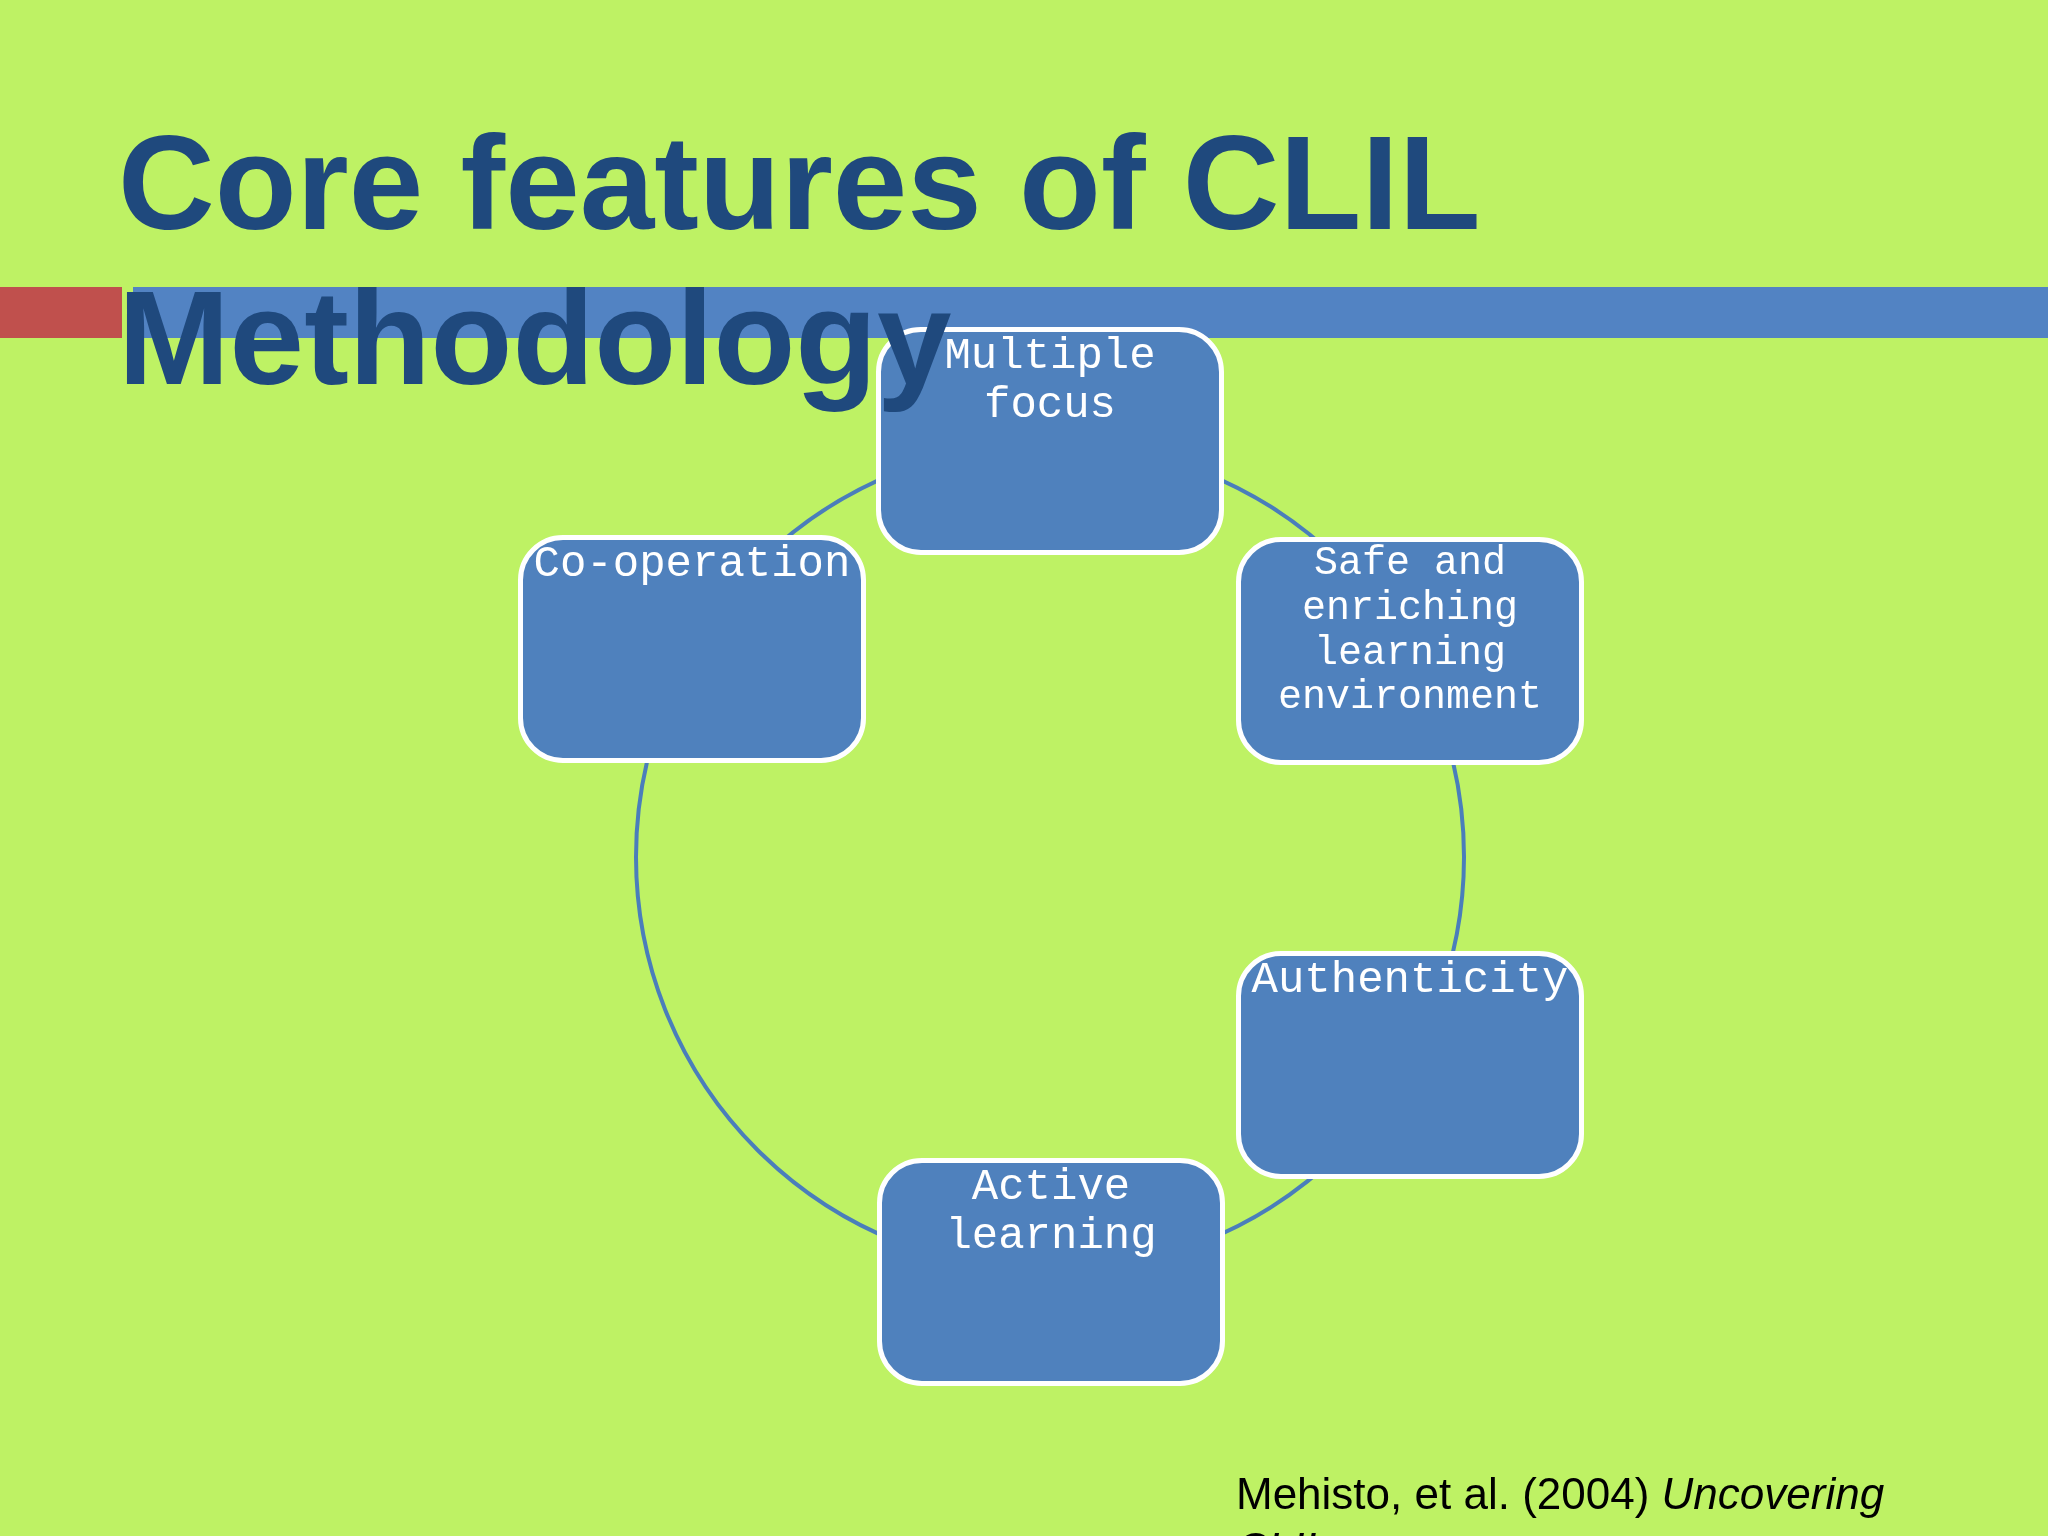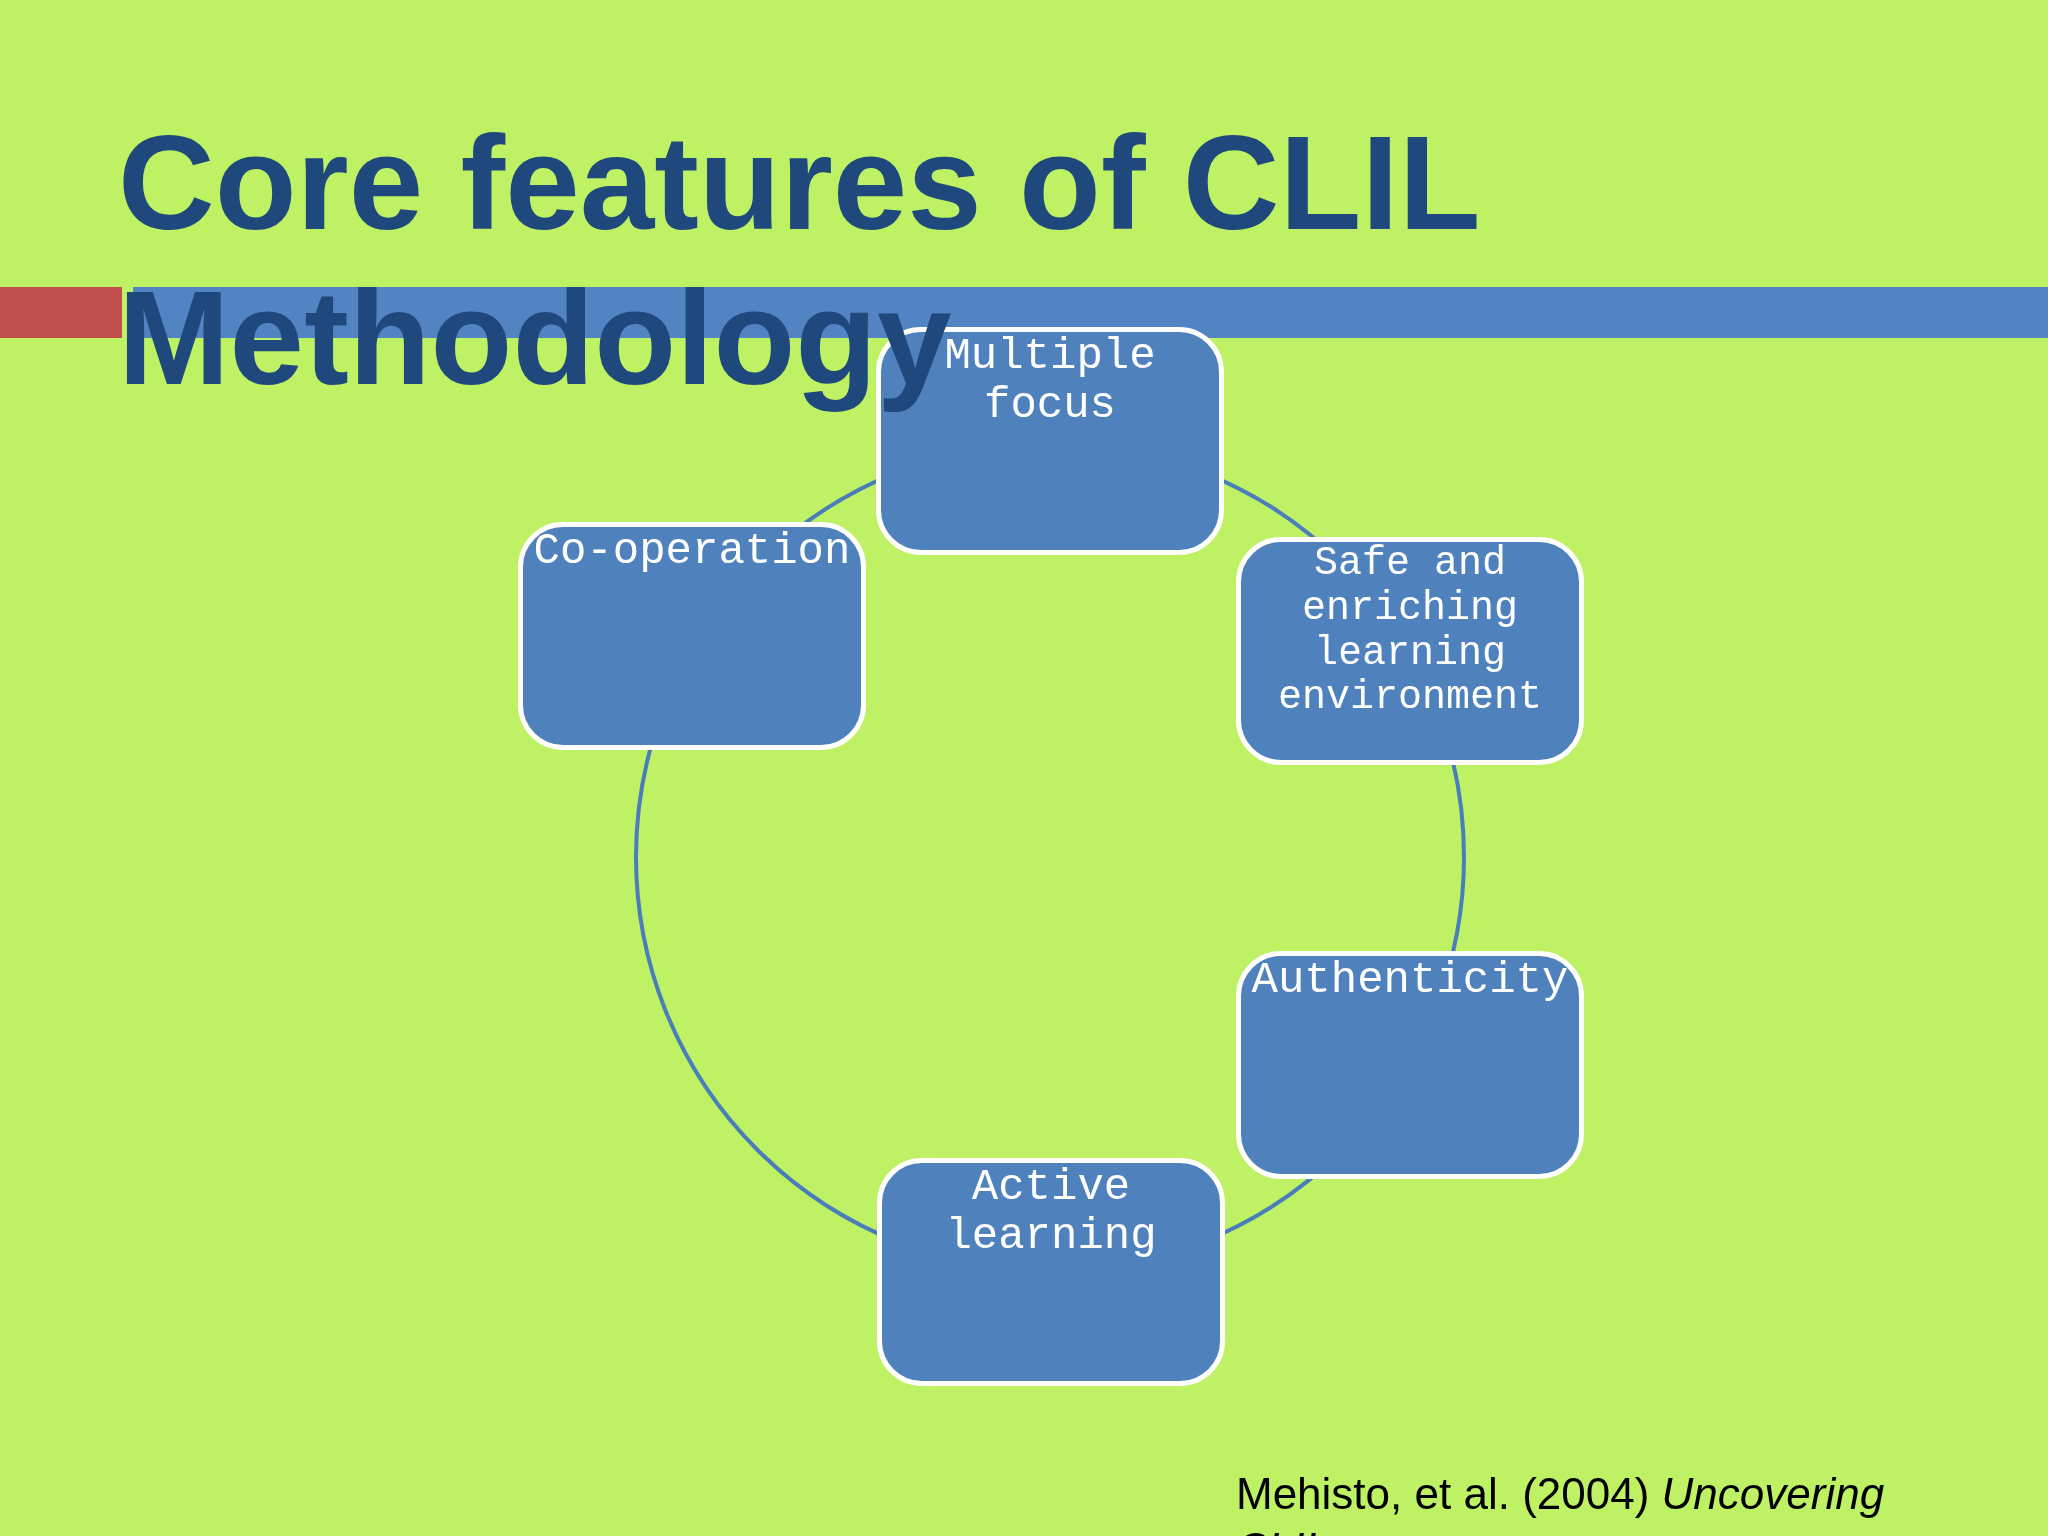--- a/index.html
+++ b/index.html
@@ -76,21 +76,21 @@
     line-height: 1.12;
     text-align: center;
     white-space: pre-line;
   }
   .node-multiple-focus { left: 876px; top: 327px; }
   .node-safe-environment { left: 1236px; top: 537px; }
   .node-safe-environment .node-label { font-size: 40px; }
   .node-authenticity { left: 1236px; top: 951px; }
   .node-active-learning { left: 877px; top: 1158px; }
   .node-scaffolding { left: 516px; top: 951px; }
-  .node-cooperation { left: 518px; top: 522px; }
+  .node-cooperation { left: 518px; top: 535px; }
   
   .citation {
     position: absolute;
     left: 1236px;
     top: 1422px;
     width: 700px;
     font-size: 44px;
     line-height: 1.25;
     color: #000000;
     z-index: 3;

